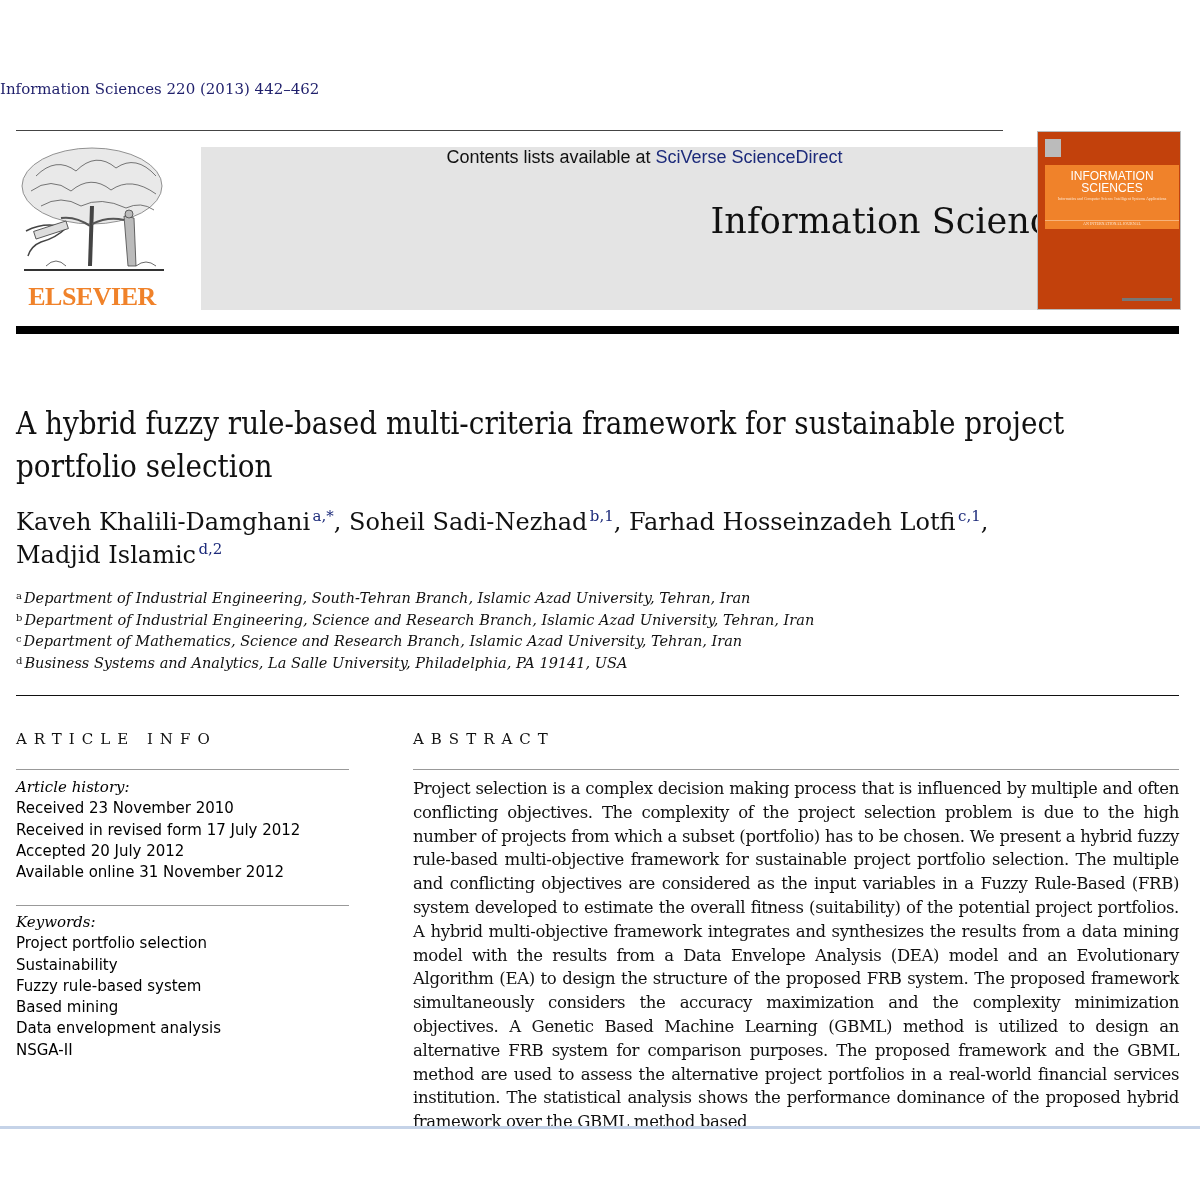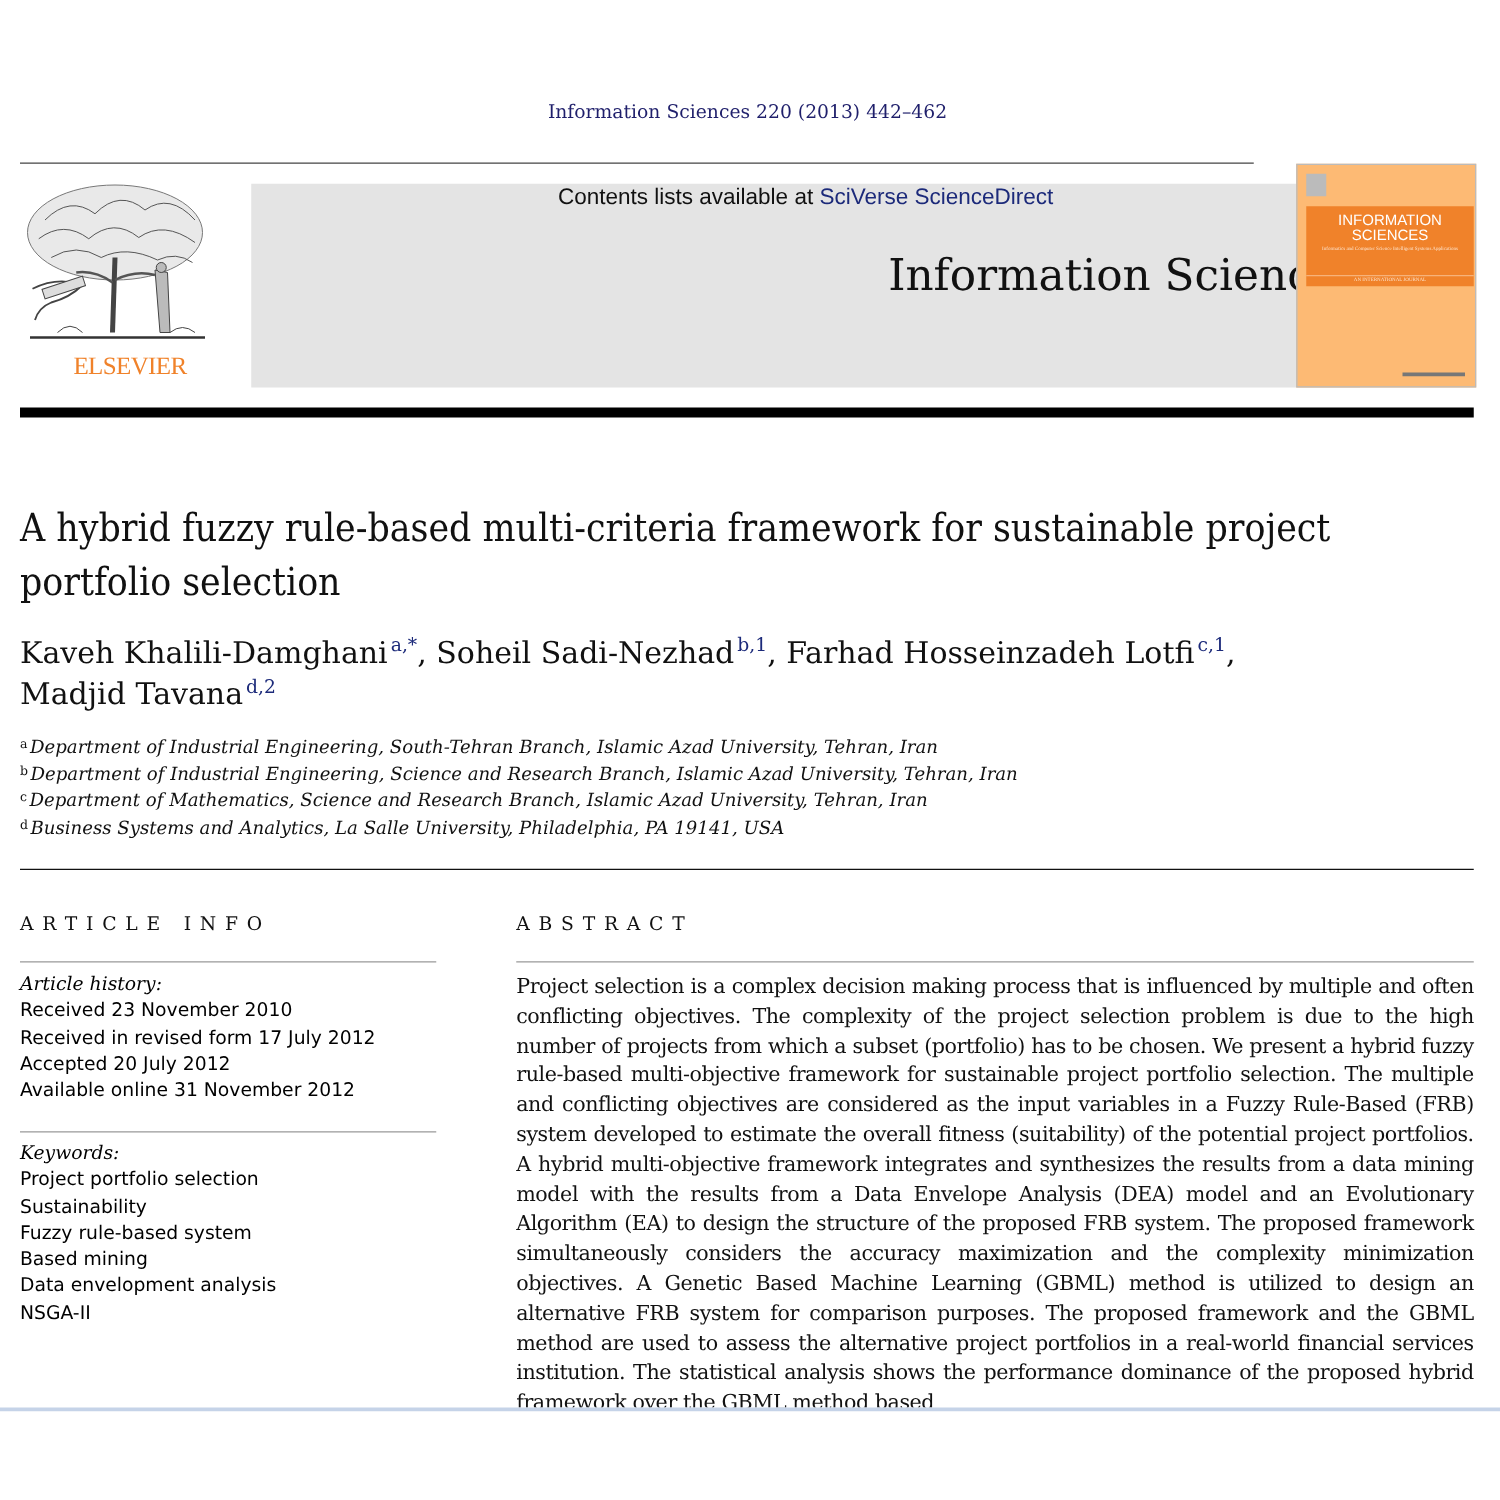--- a/index.html
+++ b/index.html
@@ -1,39 +1,39 @@
 <!DOCTYPE html>
 <html><head>
 <meta charset="utf-8">
 <style>
   html, body { margin: 0; padding: 0; background: #ffffff; }
   body { width: 1200px; height: 1200px; position: relative; overflow: hidden;
          font-family: "DejaVu Serif", "Liberation Serif", serif; color: #1a1a1a; }
 
-  .citation { position: absolute; top: 80px; left: 0; width: 1196px; text-align: center;
+  .citation { position: absolute; top: 80px; left: 0; width: 1196px; 
               font-family: "DejaVu Serif", serif; font-size: 15px; color: #1f1f6b; }
 
   .rule-thin-top { position: absolute; top: 130px; left: 16px; width: 987px; height: 1px; background: #444; }
 
   .logo { position: absolute; top: 146px; left: 16px; width: 152px; height: 170px; }
   .logo svg { display: block; }
-  .elsevier-word { position: absolute; left: 12px; top: 136px; width: 152px; text-align: center;
-                   font-family: "Liberation Serif", serif; font-size: 20px; color: #f0822a; letter-spacing: -0.5px; }
+  .elsevier-word { position: absolute; left: 0; top: 136px; width: 152px; text-align: center;
+                   font-family: "Liberation Serif", serif; font-size: 26px; color: #f0822a; letter-spacing: -0.5px; font-weight: bold; }
 
   .banner { position: absolute; top: 147px; left: 201px; width: 887px; height: 163px; background: #e4e4e4; }
   .banner .contents { position: absolute; top: 0; left: 0; width: 100%; text-align: center;
                       font-family: "Liberation Sans", sans-serif; font-size: 18px; color: #111; }
   .banner .contents .sd { color: #1c2a7a; }
   .banner .journal-name { position: absolute; top: 54px; left: 0; width: 100%; text-align: right;
                           font-family: "DejaVu Serif", serif; font-size: 35px; color: #111; }
   .banner .homepage { position: absolute; top: 138px; left: 0; width: 100%; text-align: center;
                       font-family: "Liberation Sans", sans-serif; font-size: 18px; letter-spacing: 2.6px; color: #111; }
 
   .cover { position: absolute; top: 131px; left: 1037px; width: 142px; height: 177px;
-           border: 1px solid #bbb; background: #fdba74; }
+           border: 1px solid #bbb; background: #c2410c; }
   .cover .mini-logo { position: absolute; top: 7px; left: 7px; width: 16px; height: 18px; background: #bbb; }
   .cover .orange { position: absolute; top: 33px; left: 7px; width: 134px; height: 64px; background: #f0822a; }
   .cover .t1 { position: absolute; top: 5px; left: 0; width: 100%; text-align: center; color: #fff;
                font-family: "Liberation Sans", sans-serif; font-size: 12px; line-height: 12px; }
   .cover .t2 { position: absolute; top: 17px; left: 0; width: 100%; text-align: center; color: #fff;
                font-family: "Liberation Sans", sans-serif; font-size: 12px; line-height: 12px; }
   .cover .t3 { position: absolute; top: 31px; left: 0; width: 100%; text-align: center; color: #fde5d0;
                font-family: "Liberation Serif", serif; font-size: 4px; line-height: 6px; }
   .cover .t4 { position: absolute; top: 55px; left: 0; width: 100%; text-align: center; color: #fde5d0;
                font-family: "Liberation Serif", serif; font-size: 4px; border-top: 1px solid #f7b27a; }
@@ -118,21 +118,21 @@
   </div>
   <div class="foot"></div>
 </div>
 
 <div class="rule-thick"></div>
 
 <h1 class="title" style="margin:0;font-weight:normal;">A hybrid fuzzy rule-based multi-criteria framework for sustainable project portfolio selection</h1>
 
 <div class="authors">
   <span>Kaveh Khalili-Damghani</span> <sup>a,*</sup><span>, </span><span>Soheil Sadi-Nezhad</span> <sup>b,1</sup><span>, </span><span>Farhad Hosseinzadeh Lotfi</span> <sup>c,1</sup><span>,</span><br>
-  <span>Madjid Tavana</span> <sup>d,2</sup>
+  <span>Madjid Islamic</span> <sup>d,2</sup>
 </div>
 
 <div class="affils">
   <div><sup>a</sup><span>Department of Industrial Engineering, South-Tehran Branch, Islamic Azad University, Tehran, Iran</span></div>
   <div><sup>b</sup><span>Department of Industrial Engineering, Science and Research Branch, Islamic Azad University, Tehran, Iran</span></div>
   <div><sup>c</sup><span>Department of Mathematics, Science and Research Branch, Islamic Azad University, Tehran, Iran</span></div>
   <div><sup>d</sup><span>Business Systems and Analytics, La Salle University, Philadelphia, PA 19141, USA</span></div>
 </div>
 
 <div class="rule-mid"></div>

